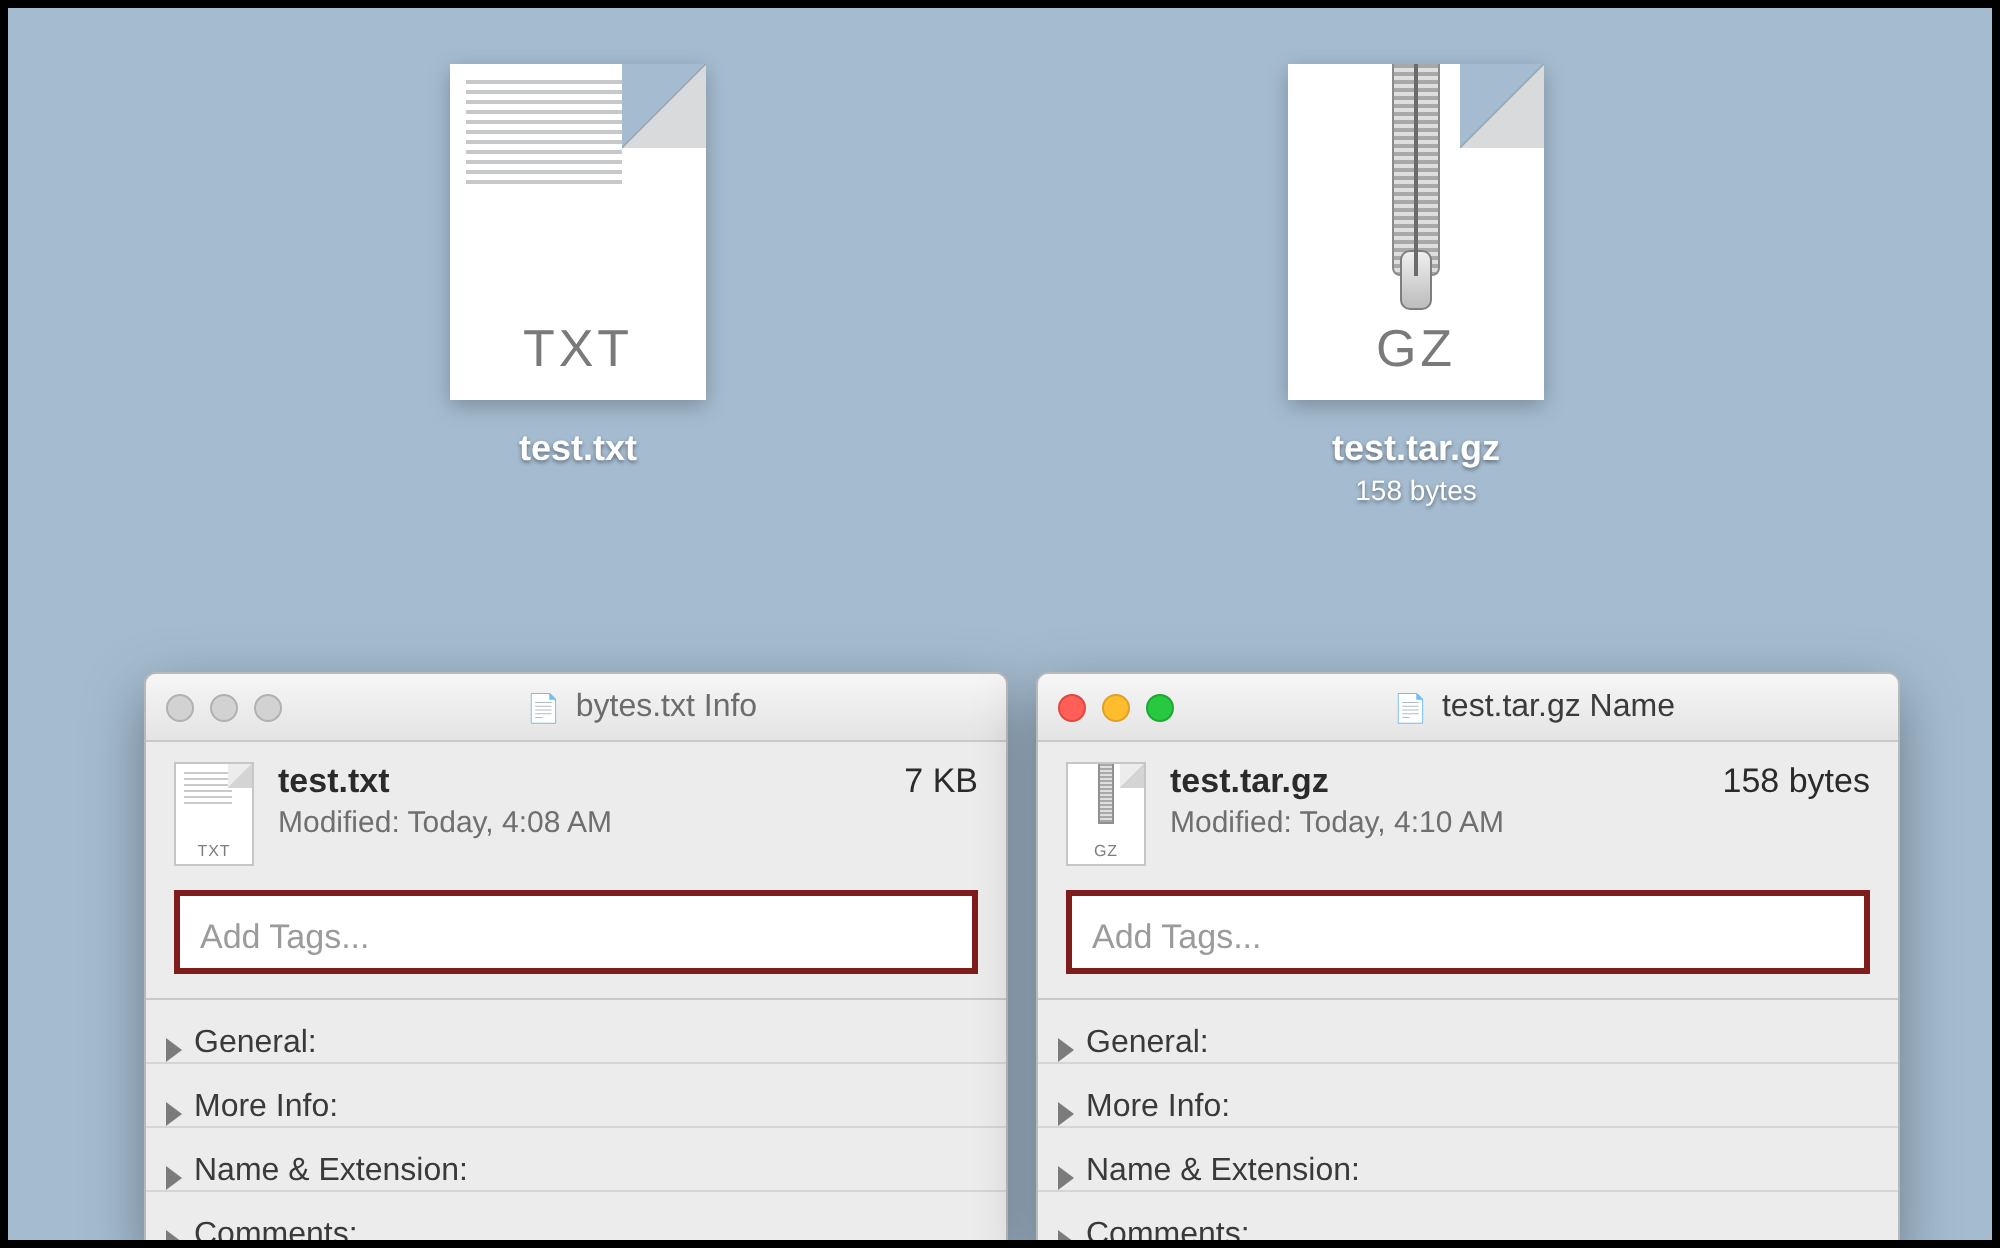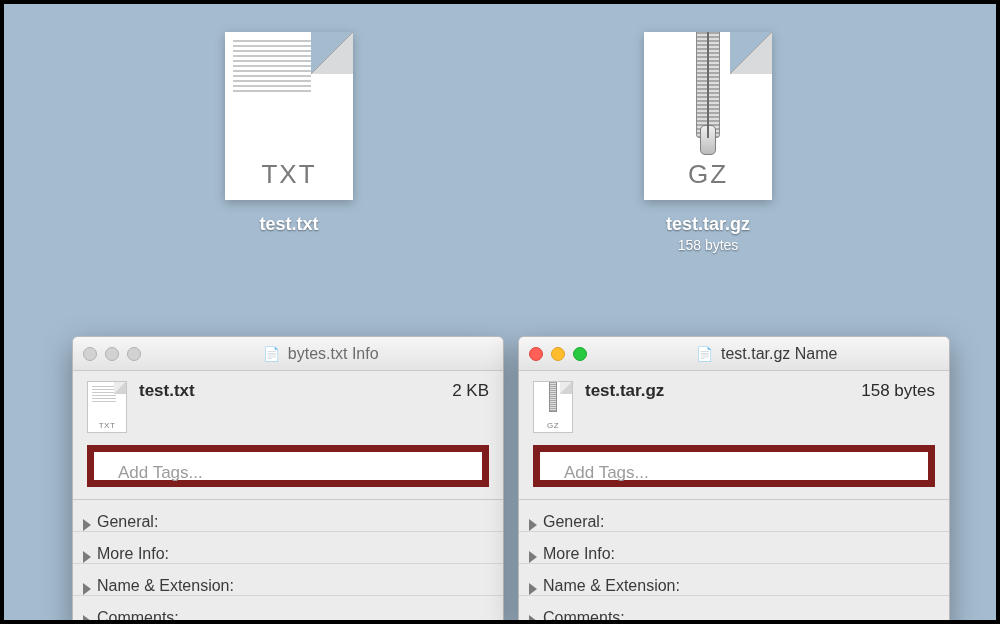--- a/index.html
+++ b/index.html
@@ -140,23 +140,23 @@
   }
   .summary .texts{ flex:1; }
   .summary .row1{ display:flex; justify-content:space-between; font-size:17px; }
   .summary .name{ font-weight:700; }
   .summary .size{ color:#2b2b2b; }
   .summary .modified{ font-size:15px; color:#6f6f6f; margin-top:2px; }
 
   .tags-area{ padding:0 14px 12px 14px;}
   .tags-input{
     width:100%; height:42px;
-    border:7px solid #7f1d1d;
+    border:3px solid #7f1d1d;
     background:#fff;
-    padding:0 24px;
+    padding:0 10px;
     font-size:17px; color:#9b9b9b;
     line-height:42px;
   }
 
   .sections{ border-top:1px solid #c9c9c9; }
   .section-row{
     display:flex; align-items:flex-end; gap:6px;
     height:32px;
     padding:0 10px;
     font-size:16px;
@@ -210,22 +210,23 @@
 
   <div class="summary">
     <div class="thumb">
       <div class="mini-lines"></div>
       <div class="mini-fold"></div>
       <div class="mini-ext">TXT</div>
     </div>
     <div class="texts">
       <div class="row1">
         <span class="name">test.txt</span>
-        <span class="size">2 KB</span>
+        <span class="size">7 KB</span>
       </div>
+      <div class="modified">Modified: Today, 4:08 AM</div>
     </div>
   </div>
 
   <div class="tags-area">
     <div class="tags-input">Add Tags...</div>
   </div>
 
   <div class="sections">
     <div class="section-row">
       <span class="tri"></span>
@@ -263,20 +264,21 @@
     <div class="thumb">
       <div class="mini-zip"></div>
       <div class="mini-fold"></div>
       <div class="mini-ext">GZ</div>
     </div>
     <div class="texts">
       <div class="row1">
         <span class="name">test.tar.gz</span>
         <span class="size">158 bytes</span>
       </div>
+      <div class="modified">Modified: Today, 4:10 AM</div>
     </div>
   </div>
 
   <div class="tags-area">
     <div class="tags-input">Add Tags...</div>
   </div>
 
   <div class="sections">
     <div class="section-row">
       <span class="tri"></span>

